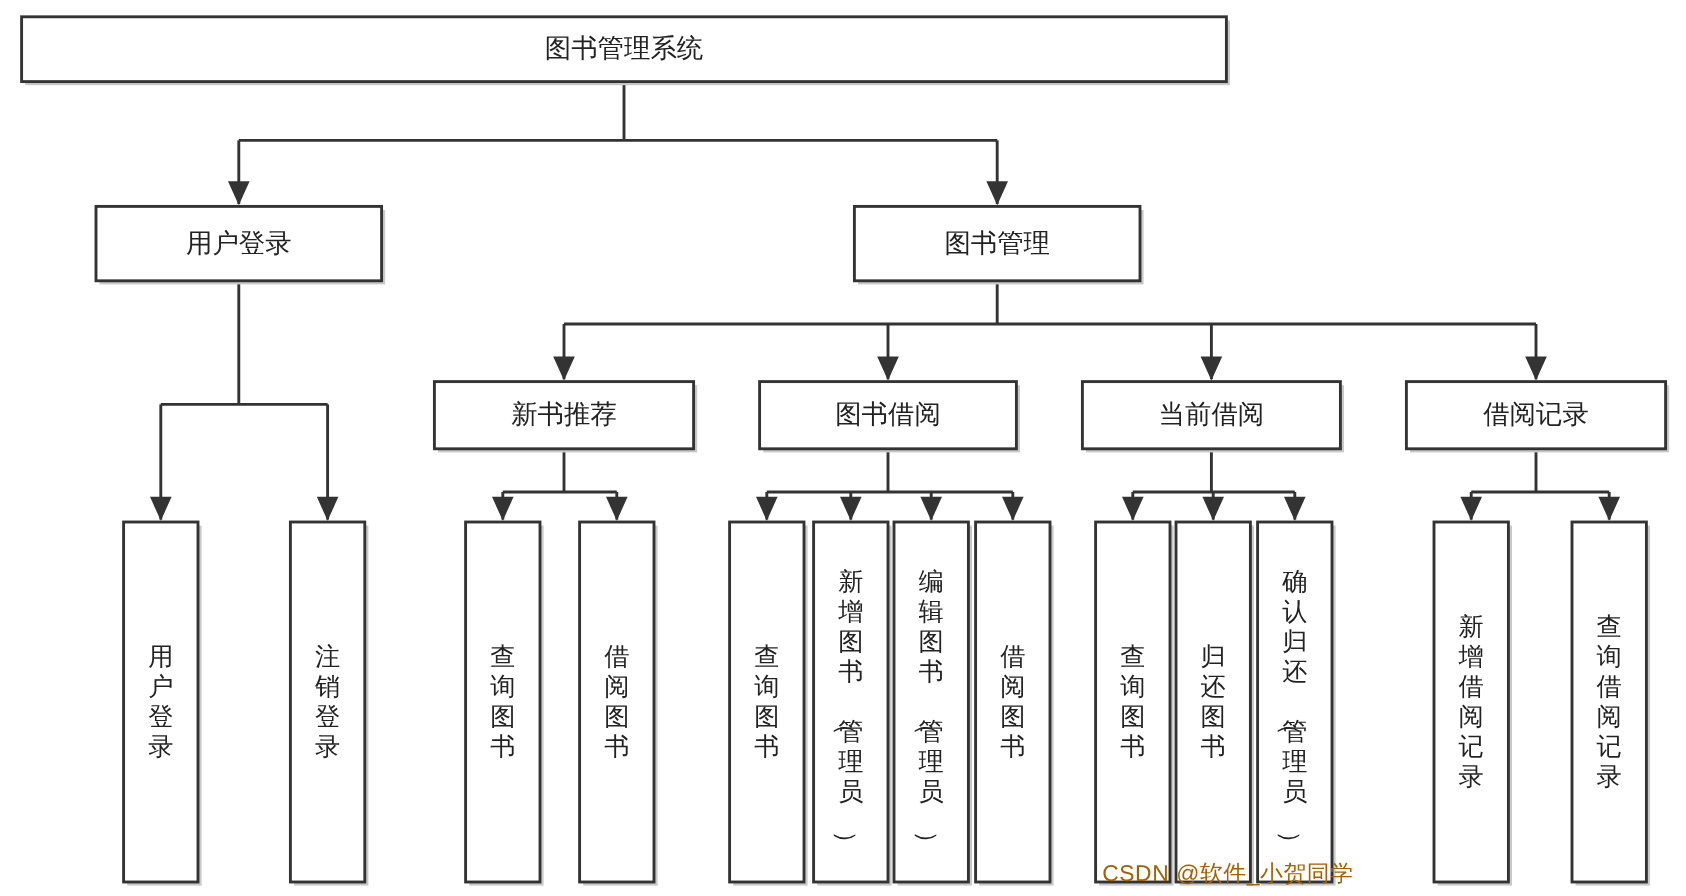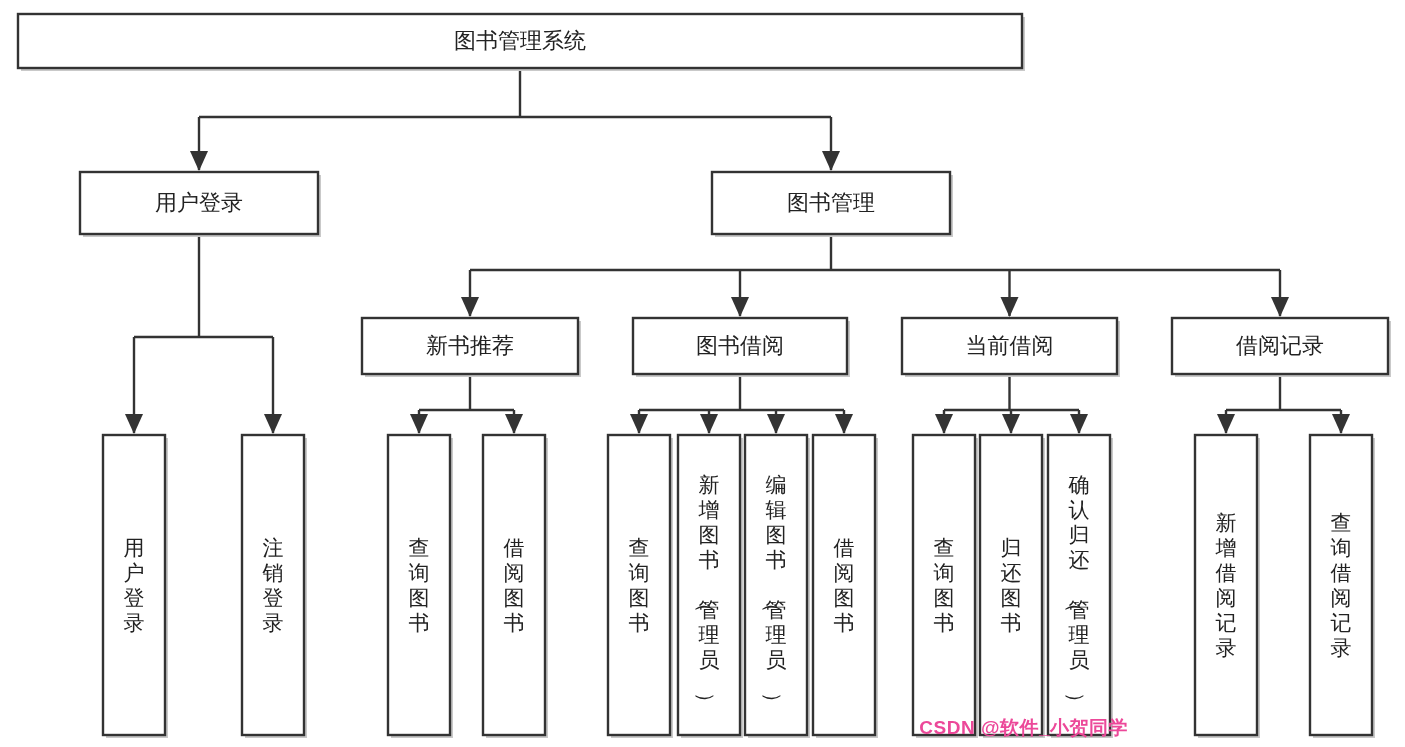--- a/index.html
+++ b/index.html
@@ -56,25 +56,24 @@
     font-family: "Liberation Sans", "DejaVu Sans", sans-serif;
     font-size: 21px;
     text-anchor: middle;
   }
   .watermark {
     position: absolute;
     right: 10px;
     bottom: 6px;
     font-family: "Liberation Sans", "DejaVu Sans", sans-serif;
     font-size: 19px;
-    color: #ec4899;
+    color: #a16207;
     letter-spacing: 0.5px;
     white-space: nowrap;
     pointer-events: none;
-    font-weight: bold;
   }
 </style>
 </head>
 <body>
 
 <div id="diagram-root">
   <svg class="flow" viewBox="0 0 1405 747" xmlns="http://www.w3.org/2000/svg">
     <g id="edges-layer">
         <polyline points="520,68 520,117" class="edge"></polyline>
         <polyline points="199,117 831,117" class="edge"></polyline>

